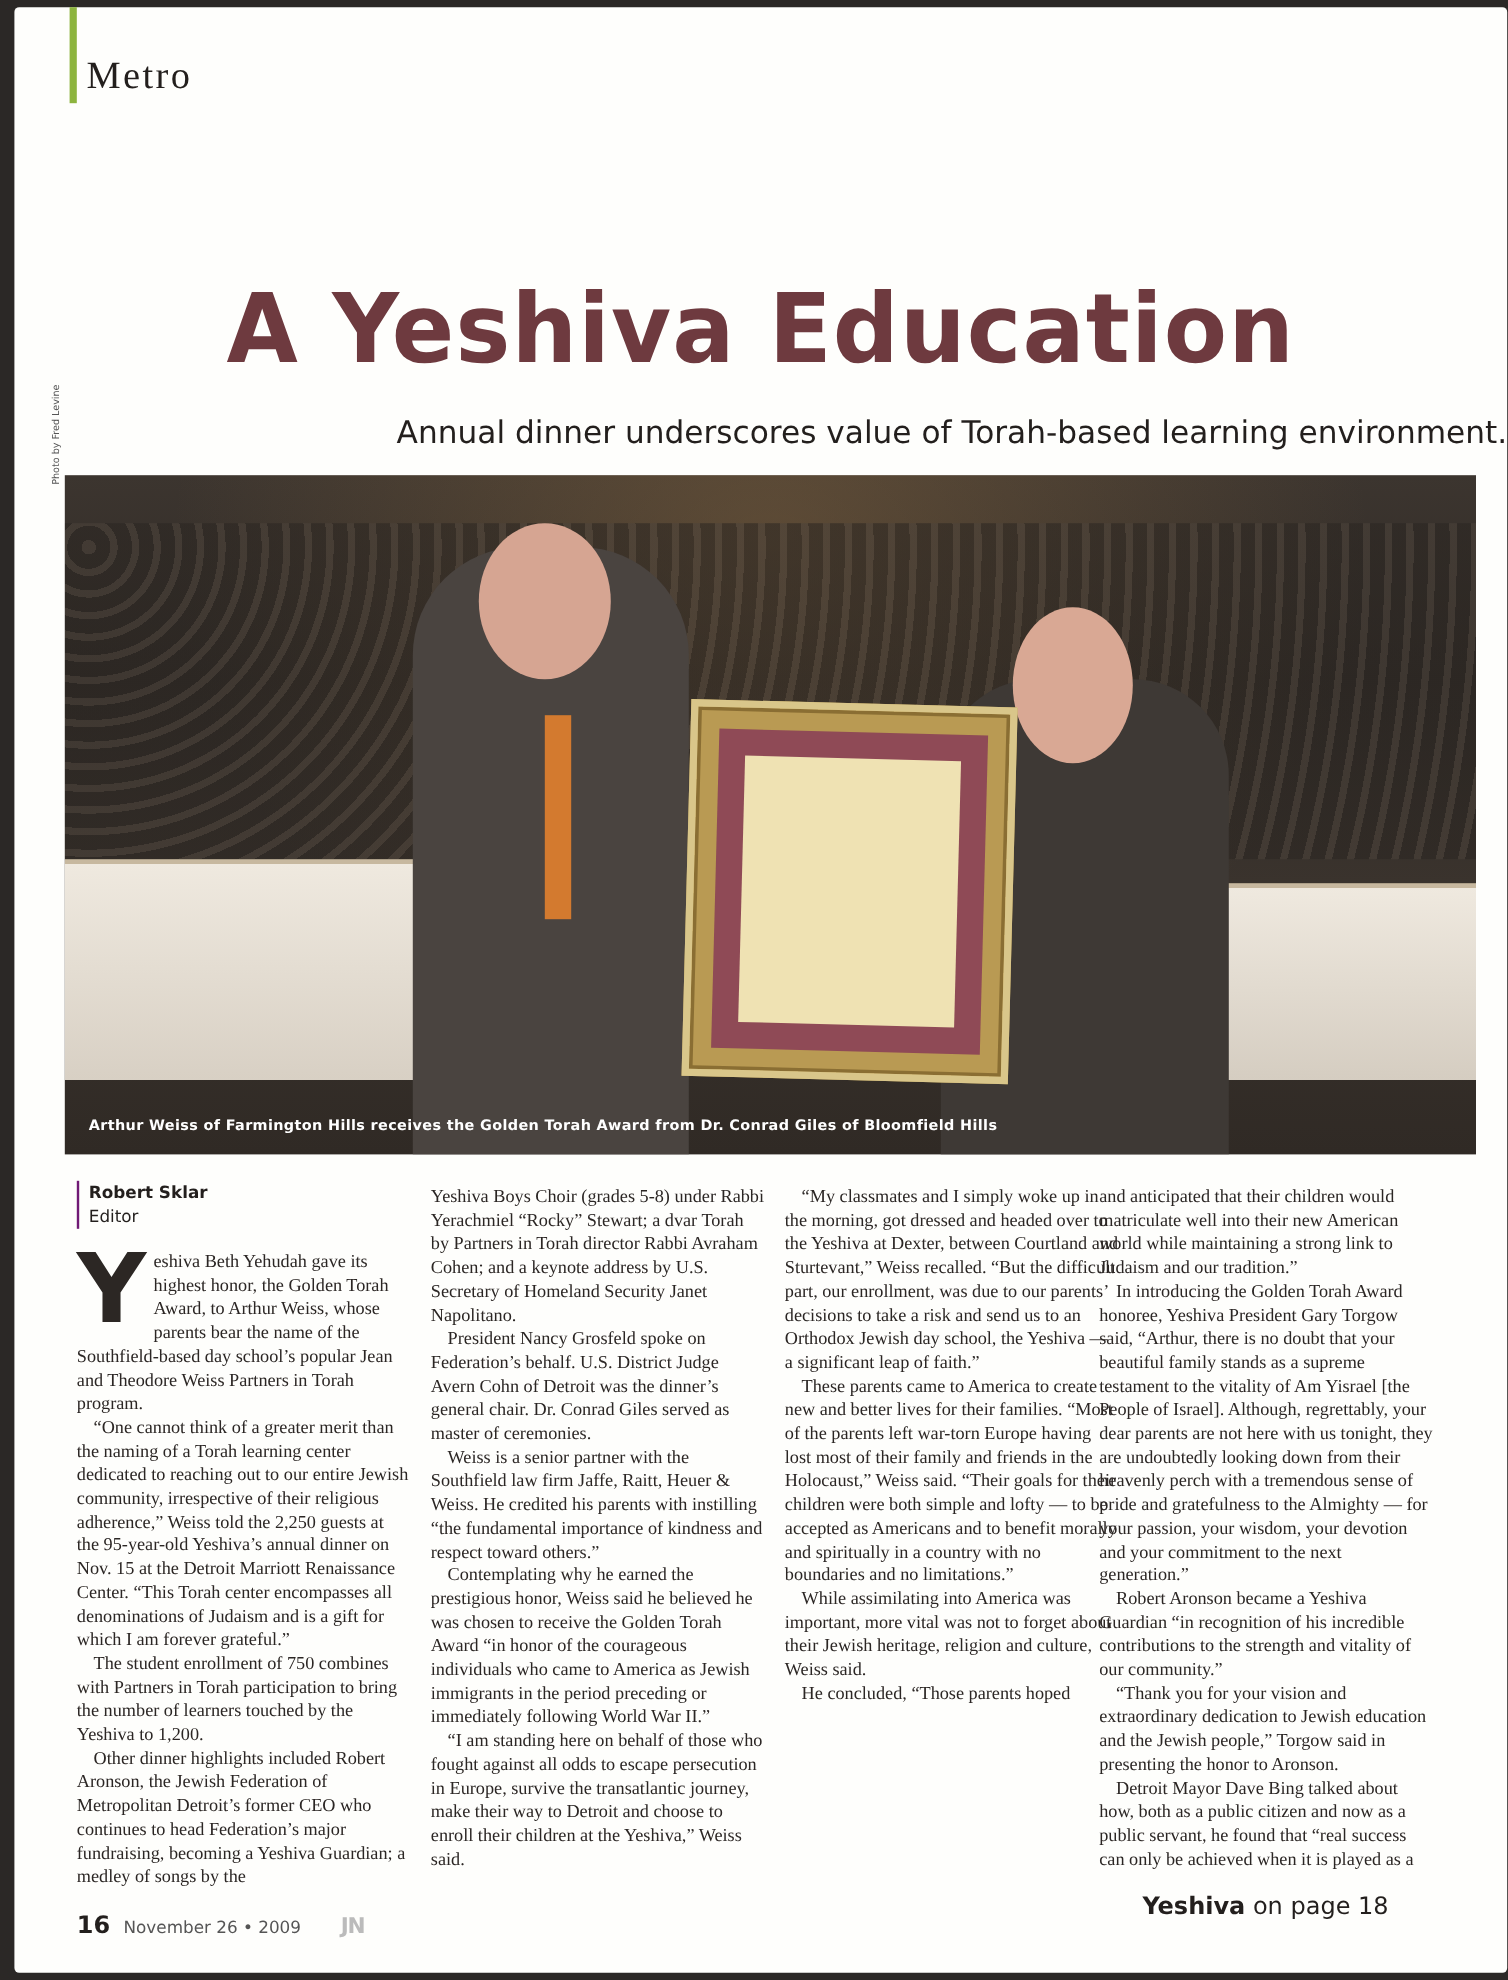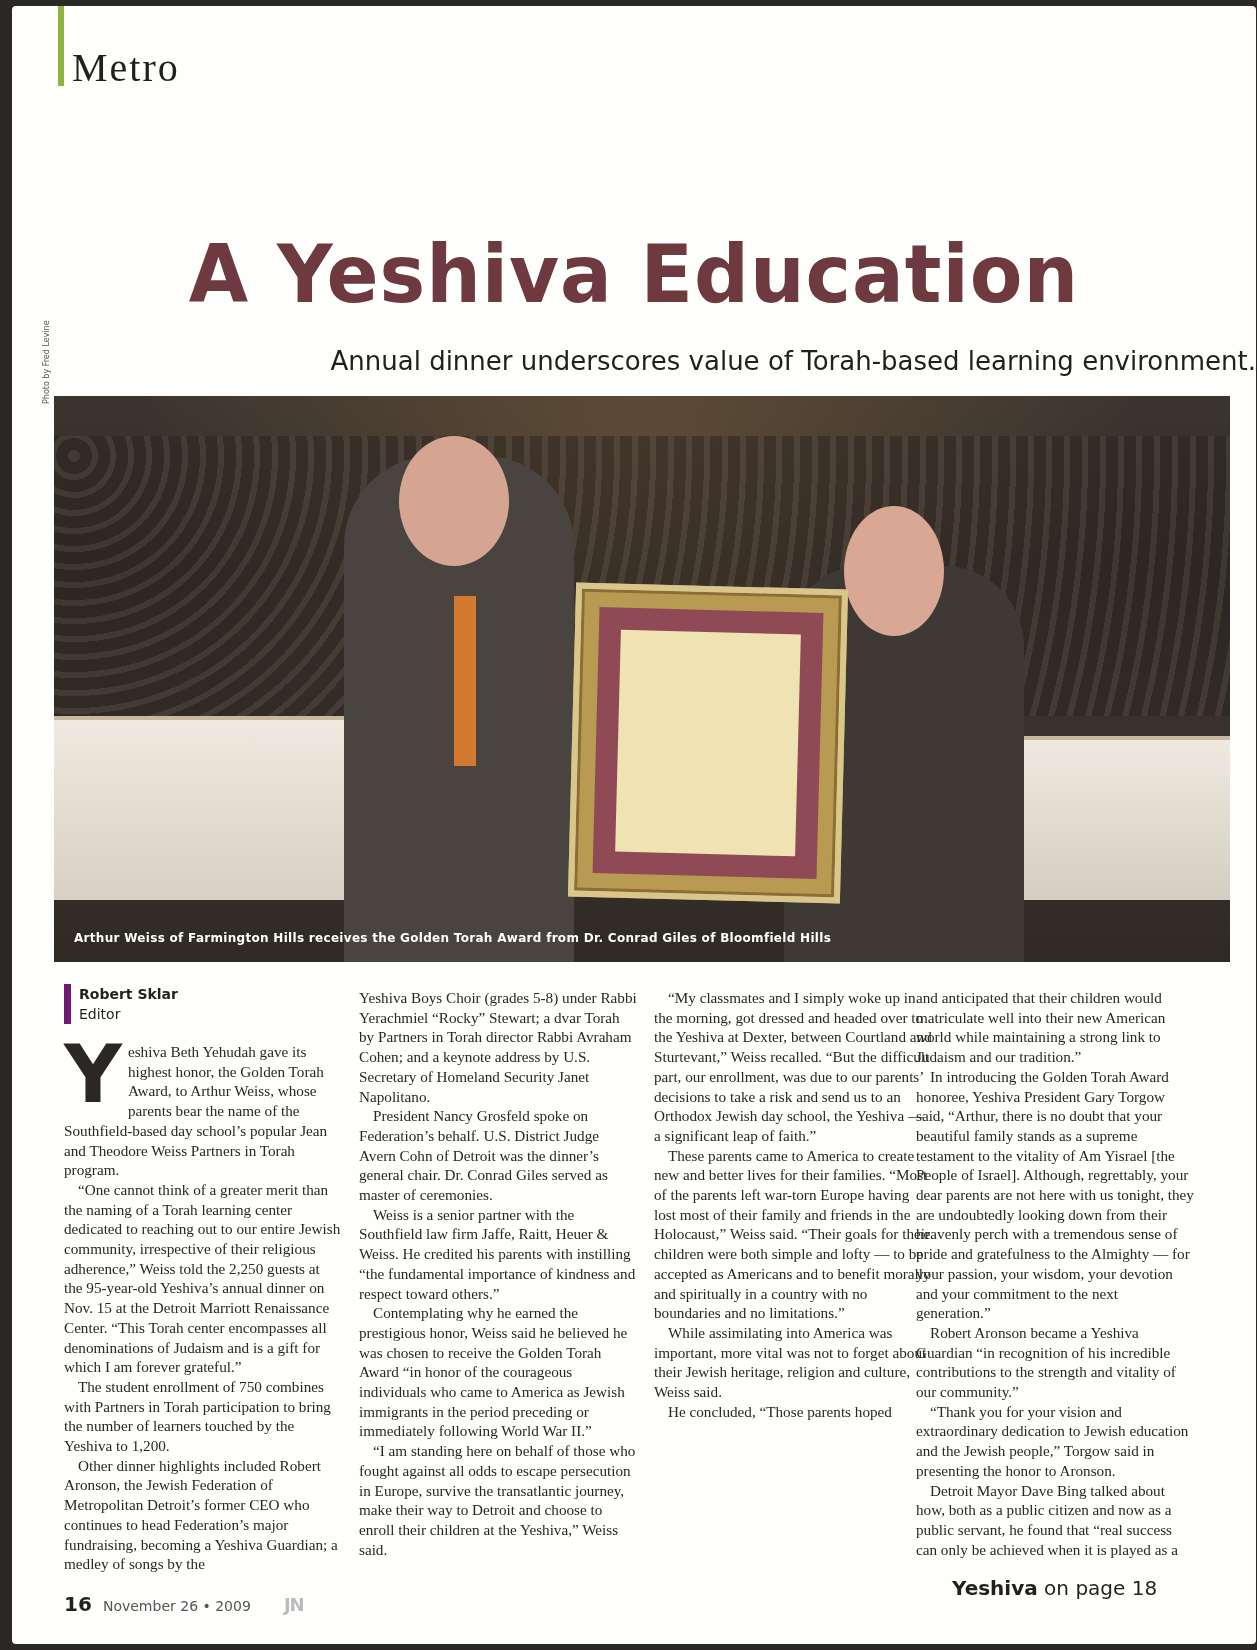--- a/index.html
+++ b/index.html
@@ -16,21 +16,21 @@
     background: #fefefc;
     border-radius: 4px;
   }
   .section-bar {
     position: absolute; left: 46px; top: 0; width: 6px; height: 80px;
     background: #8db43e;
   }
   .section-label {
     position: absolute; left: 60px; top: 38px;
     font-family: "Liberation Serif", serif;
-    font-size: 40px; letter-spacing: 2px; color: #231f1d;
+    font-size: 32px; letter-spacing: 2px; color: #231f1d;
   }
   .headline {
     position: absolute; left: 0; right: 0; top: 222px;
     text-align: center;
     font-family: "DejaVu Sans", sans-serif; font-weight: bold;
     font-size: 80px; color: #6e3a3f; letter-spacing: 1px;
     transform: scaleX(0.96);
   }
   .deck {
     position: absolute; left: 0; right: 0; top: 340px;
@@ -98,21 +98,21 @@
     position: absolute; left: 40px; top: 40px; right: 40px; bottom: 40px;
     background: #efe2b3;
   }
   .caption {
     position: absolute; left: 62px; top: 925px;
     font-family: "DejaVu Sans", sans-serif; font-weight: bold;
     font-size: 12px; color: #ffffff; letter-spacing: 0.3px;
   }
   .byline {
     position: absolute; left: 52px; top: 978px;
-    border-left: 7px solid #701a75; padding-left: 8px;
+    border-left: 2px solid #701a75; padding-left: 8px;
     font-family: "DejaVu Sans", sans-serif; line-height: 20px;
   }
   .byline .name { font-weight: bold; font-size: 14px; color: #231f1d; }
   .byline .role { font-size: 14px; color: #231f1d; }
   .col {
     position: absolute; top: 1018px; width: 278px;
     font-family: "Liberation Serif", serif;
     font-size: 15.2px; line-height: 19.7px; color: #2b2624;
   }
   .col p { margin: 0; text-indent: 14px; }

